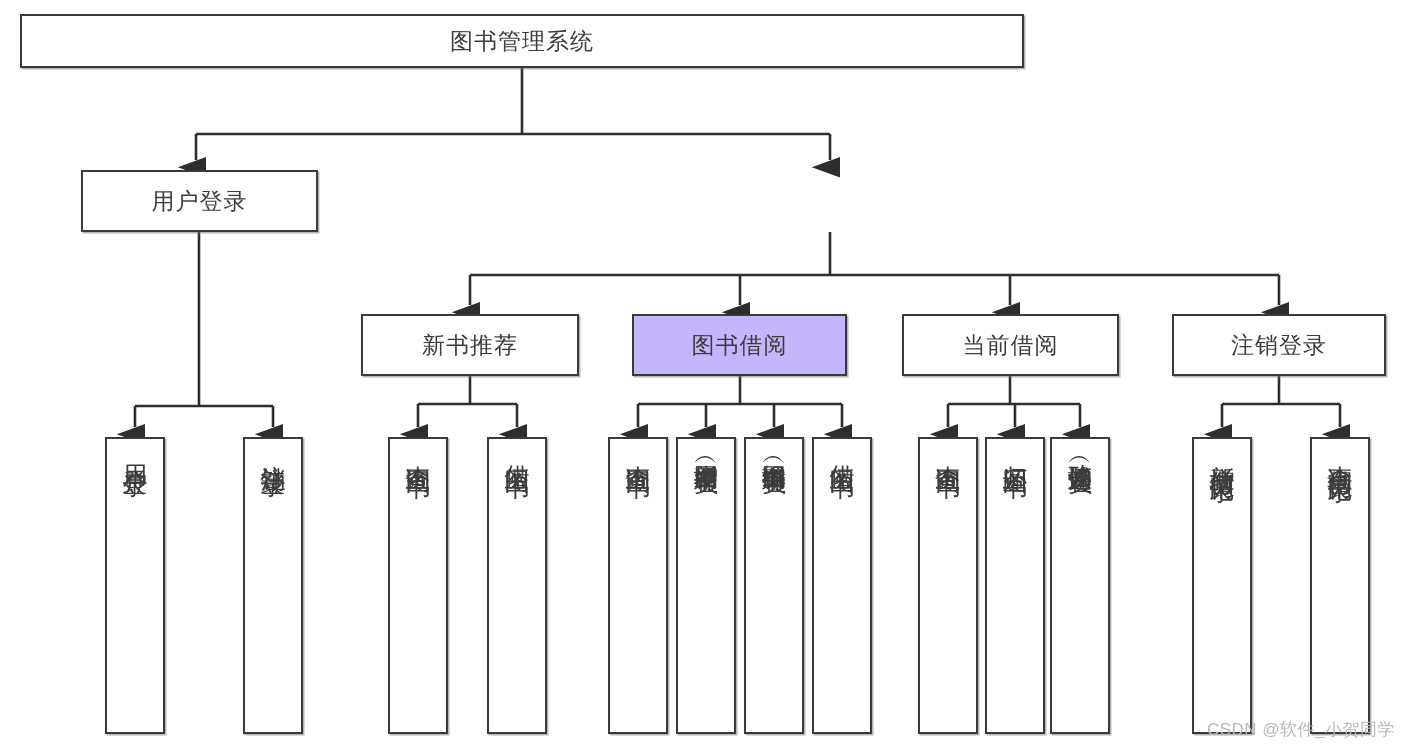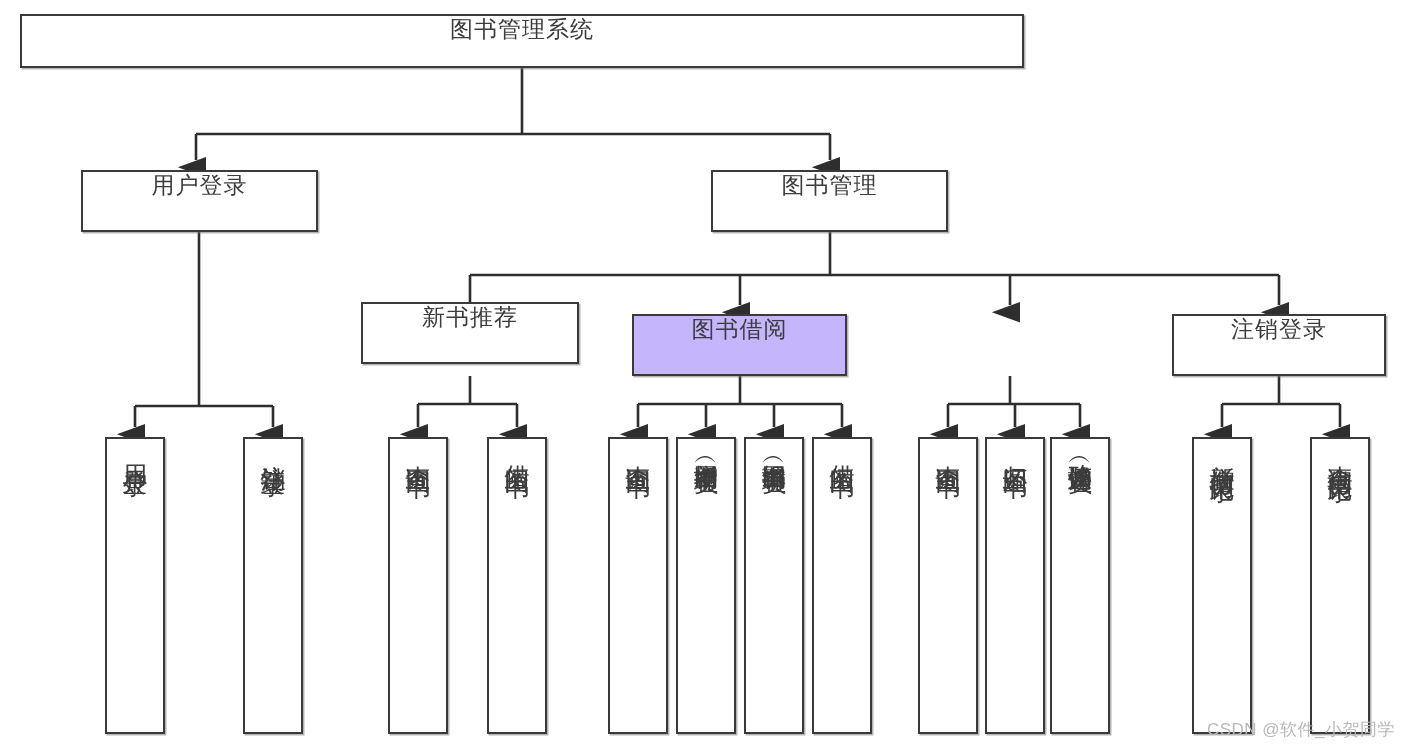--- a/index.html
+++ b/index.html
@@ -26,21 +26,21 @@
     height: 747px;
     pointer-events: none;
   }
   .node {
     position: absolute;
     box-sizing: border-box;
     background: #ffffff;
     border: 2.5px solid #3a3a3a;
     box-shadow: 1.5px 1.5px 0 rgba(120,120,120,0.55);
     display: flex;
-    align-items: flex-start;
+    align-items: center;
     justify-content: center;
     color: #3c3c3c;
   }
   .node .label {
     display: block;
     text-align: center;
     line-height: 1.15;
     white-space: nowrap;
   }
   .node.horiz .label {
@@ -129,29 +129,29 @@
     </g>
   </svg>
 
   <div class="node horiz" style="left: 20px; top: 14px; width: 1004px; height: 54px; border-color: rgb(58, 58, 58); background: rgb(255, 255, 255); color: rgb(60, 60, 60);">
     <span class="label">图书管理系统</span>
   </div>
 
   <div class="node horiz" style="left: 81px; top: 170px; width: 237px; height: 62px; border-color: rgb(58, 58, 58); background: rgb(255, 255, 255); color: rgb(60, 60, 60);">
     <span class="label">用户登录</span>
   </div>
-  <div class="node horiz" style="left: 711px; top: 170px; width: 237px; height: 62px; border-color: rgb(58, 58, 58); background: rgb(255, 255, 255); color: rgb(60, 60, 60);">
-    <span class="label">图书管理</span>
-  </div>
 
-  <div class="node horiz" style="left: 361px; top: 302px; width: 218px; height: 62px; border-color: rgb(58, 58, 58); background: rgb(255, 255, 255); color: rgb(60, 60, 60);">
+  <div class="node horiz" style="left: 361px; top: 314px; width: 218px; height: 62px; border-color: rgb(58, 58, 58); background: rgb(255, 255, 255); color: rgb(60, 60, 60);">
     <span class="label">新书推荐</span>
   </div>
   <div class="node horiz" style="left: 632px; top: 314px; width: 215px; height: 62px; border-color: rgb(58, 58, 58); background: #c4b5fd; color: rgb(60, 60, 60);">
     <span class="label">图书借阅</span>
+  </div>
+  <div class="node horiz" style="left: 902px; top: 314px; width: 217px; height: 62px; border-color: rgb(58, 58, 58); background: rgb(255, 255, 255); color: rgb(60, 60, 60);">
+    <span class="label">当前借阅</span>
   </div>
   <div class="node horiz" style="left: 1172px; top: 314px; width: 214px; height: 62px; border-color: rgb(58, 58, 58); background: rgb(255, 255, 255); color: rgb(60, 60, 60);">
     <span class="label">注销登录</span>
   </div>
 
   <div class="node vert" style="left: 105px; top: 437px; width: 60px; height: 297px; border-color: rgb(58, 58, 58); background: rgb(255, 255, 255); color: rgb(60, 60, 60);">
     <span class="label">用户登录</span>
   </div>
   <div class="node vert" style="left: 243px; top: 437px; width: 60px; height: 297px; border-color: rgb(58, 58, 58); background: rgb(255, 255, 255); color: rgb(60, 60, 60);">
     <span class="label">注销登录</span>

